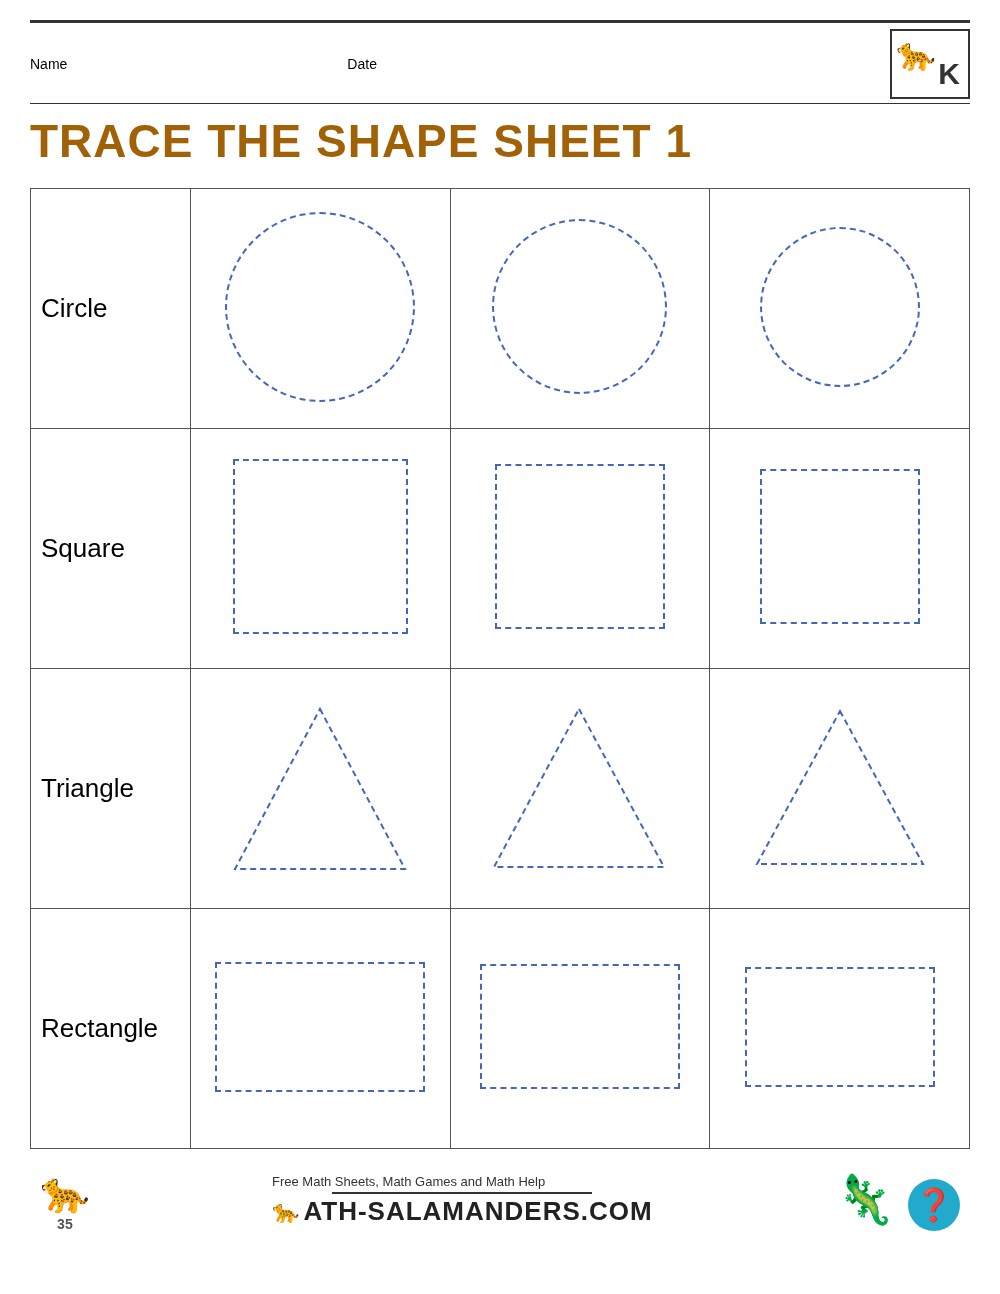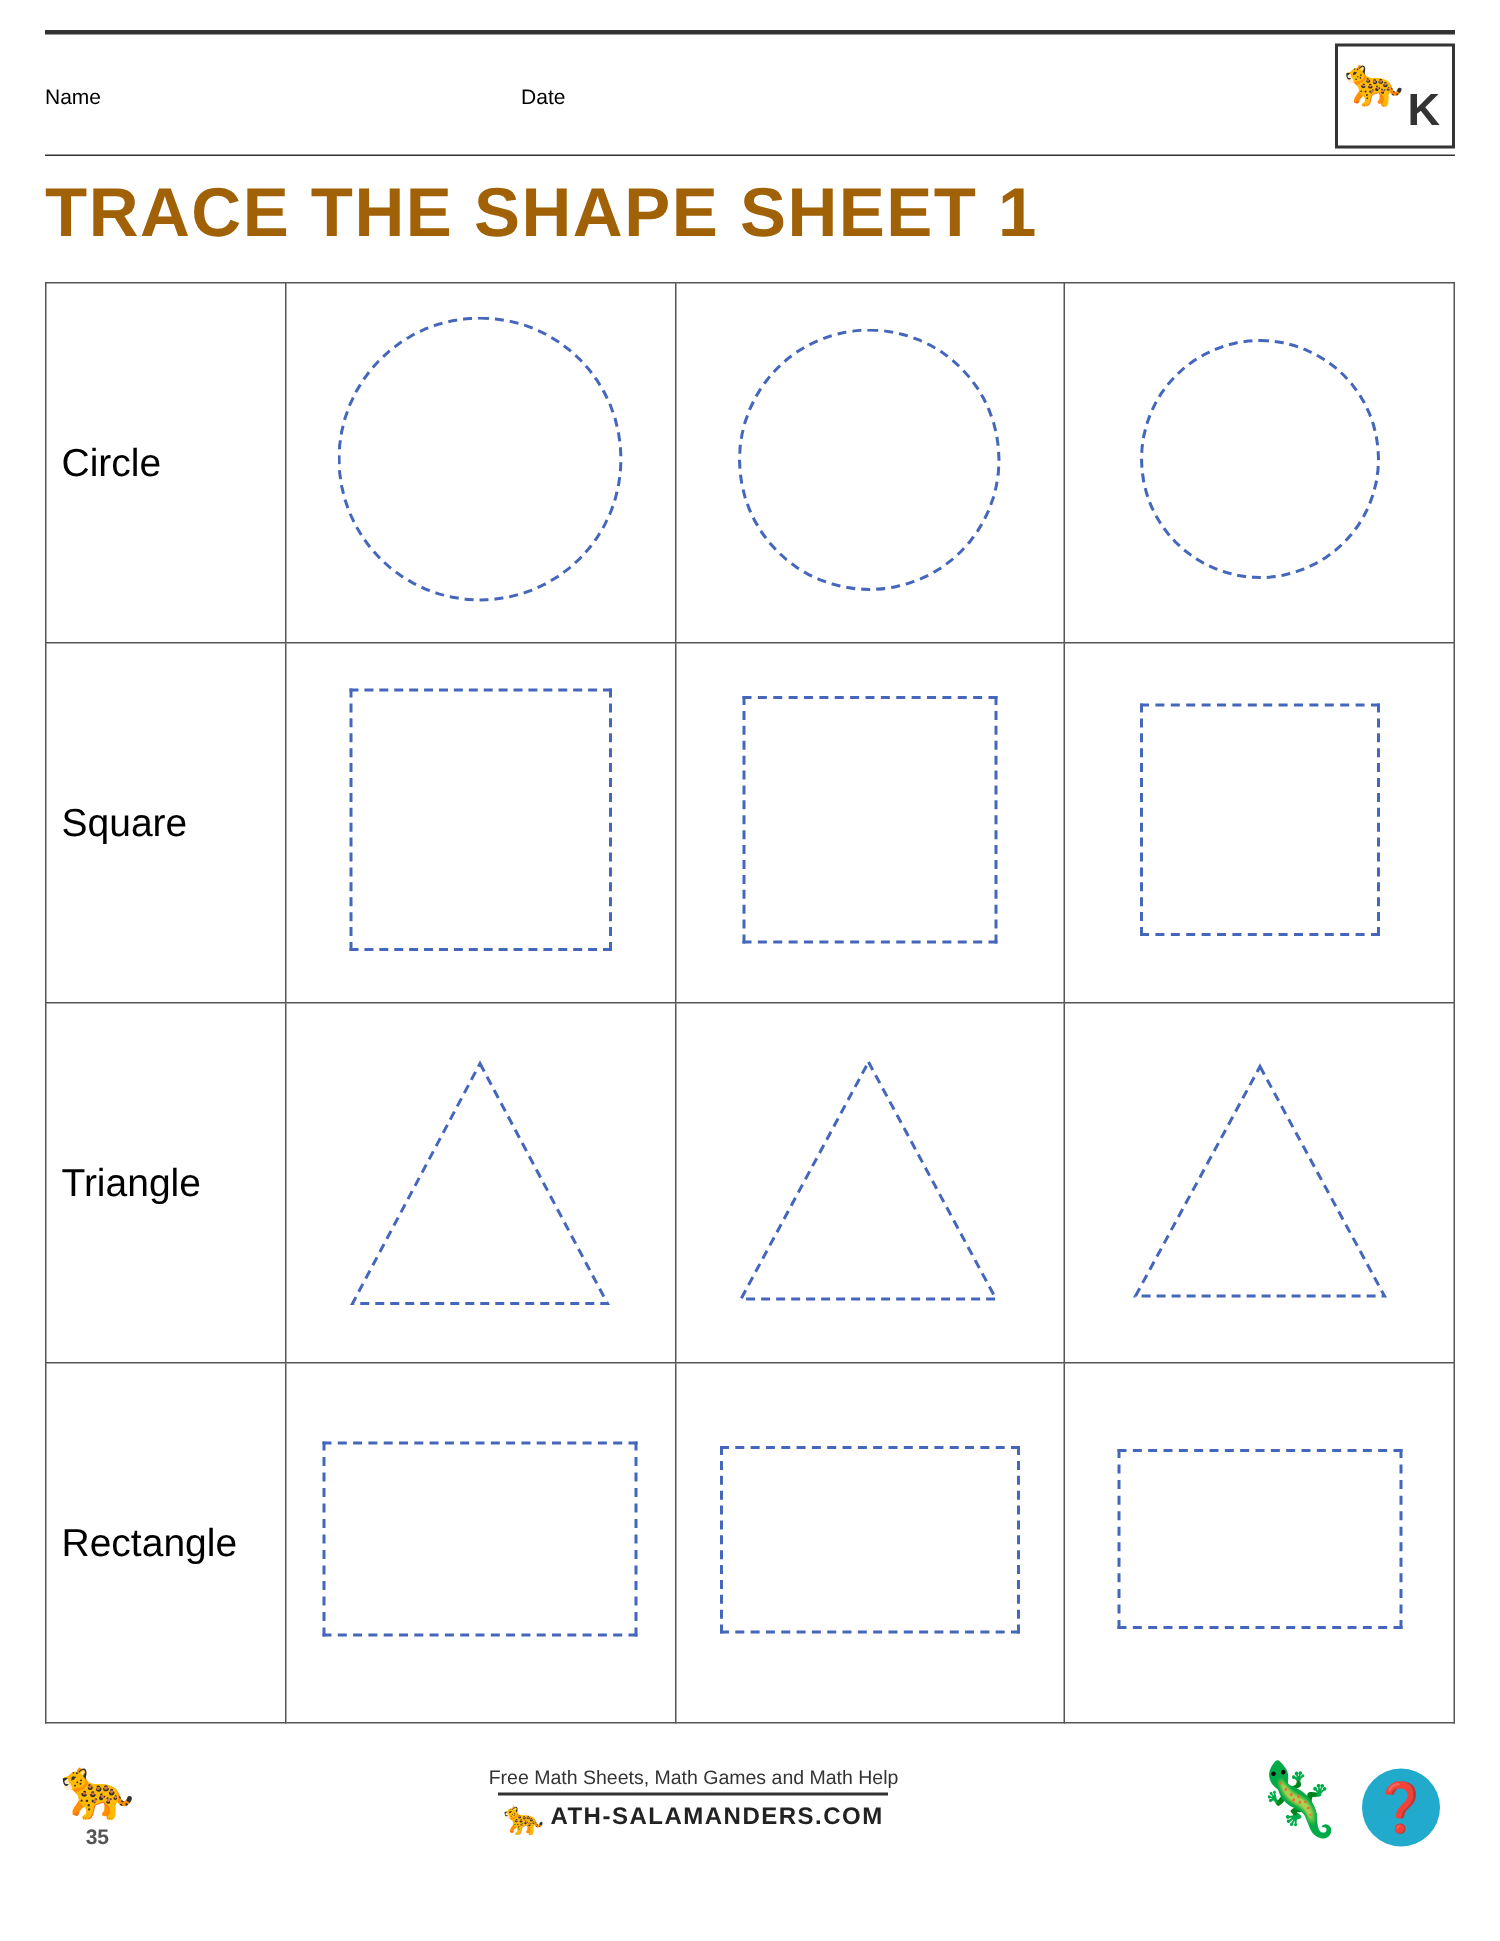--- a/index.html
+++ b/index.html
@@ -141,21 +141,21 @@
       align-items: center;
       padding: 0 10px;
     }
     .footer-logo {
       display: flex;
       flex-direction: column;
       align-items: center;
       font-size: 13px;
     }
     .footer-brand {
-      font-size: 16px;
+      font-size: 26px;
       font-weight: bold;
       color: #222;
       letter-spacing: 1px;
     }
     .footer-animal-right {
       font-size: 48px;
     }
     .footer-center {
       text-align: left;
     }

